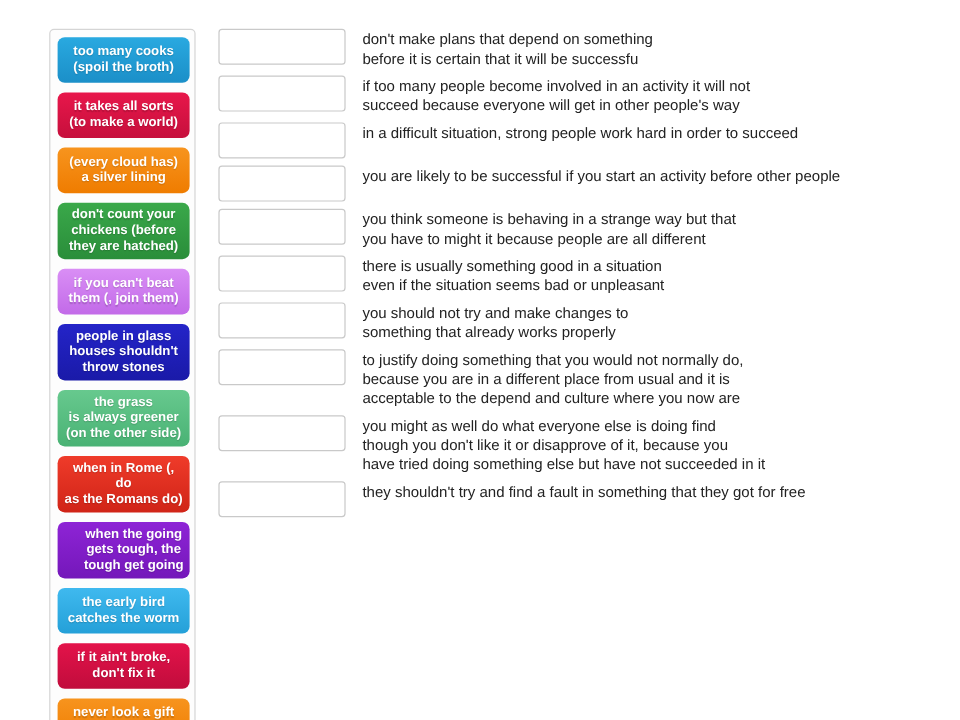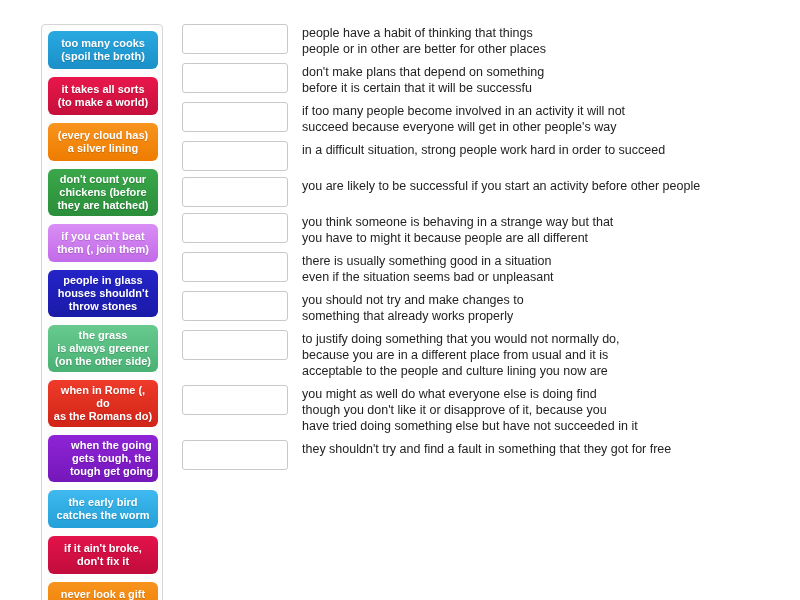--- a/index.html
+++ b/index.html
@@ -121,27 +121,20 @@
       </div>
     <div class="tile" style="background: linear-gradient(rgb(247, 148, 30), rgb(239, 124, 0));">
         <span>never look a gift<br>horse in the mouth</span>
       </div>
   </div>
 
   <div id="answers-panel">
     <div class="answer-row">
       <div class="drop-box"></div>
       <div class="definition">
-          <span class="ln">people have a habit of thinking that things</span>
-          <span class="ln">people or in other are better for other places</span>
-        </div>
-    </div>
-    <div class="answer-row">
-      <div class="drop-box"></div>
-      <div class="definition">
           <span class="ln">don't make plans that depend on something</span>
           <span class="ln">before it is certain that it will be successfu</span>
         </div>
     </div>
     <div class="answer-row">
       <div class="drop-box"></div>
       <div class="definition">
           <span class="ln">if too many people become involved in an activity it will not</span>
           <span class="ln">succeed because everyone will get in other people's way</span>
         </div>
@@ -177,21 +170,21 @@
       <div class="definition">
           <span class="ln">you should not try and make changes to</span>
           <span class="ln">something that already works properly</span>
         </div>
     </div>
     <div class="answer-row">
       <div class="drop-box"></div>
       <div class="definition">
           <span class="ln">to justify doing something that you would not normally do,</span>
           <span class="ln">because you are in a different place from usual and it is</span>
-          <span class="ln">acceptable to the people and culture lining you now are</span>
+          <span class="ln">acceptable to the depend and culture where you now are</span>
         </div>
     </div>
     <div class="answer-row">
       <div class="drop-box"></div>
       <div class="definition">
           <span class="ln">you might as well do what everyone else is doing find</span>
           <span class="ln">though you don't like it or disapprove of it, because you</span>
           <span class="ln">have tried doing something else but have not succeeded in it</span>
         </div>
     </div>

